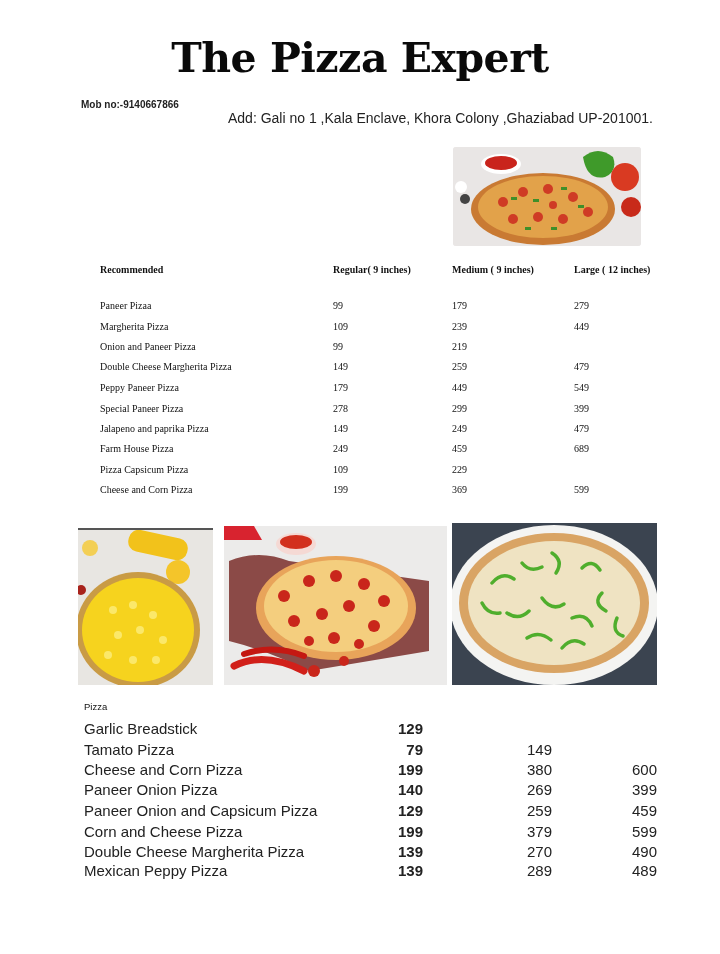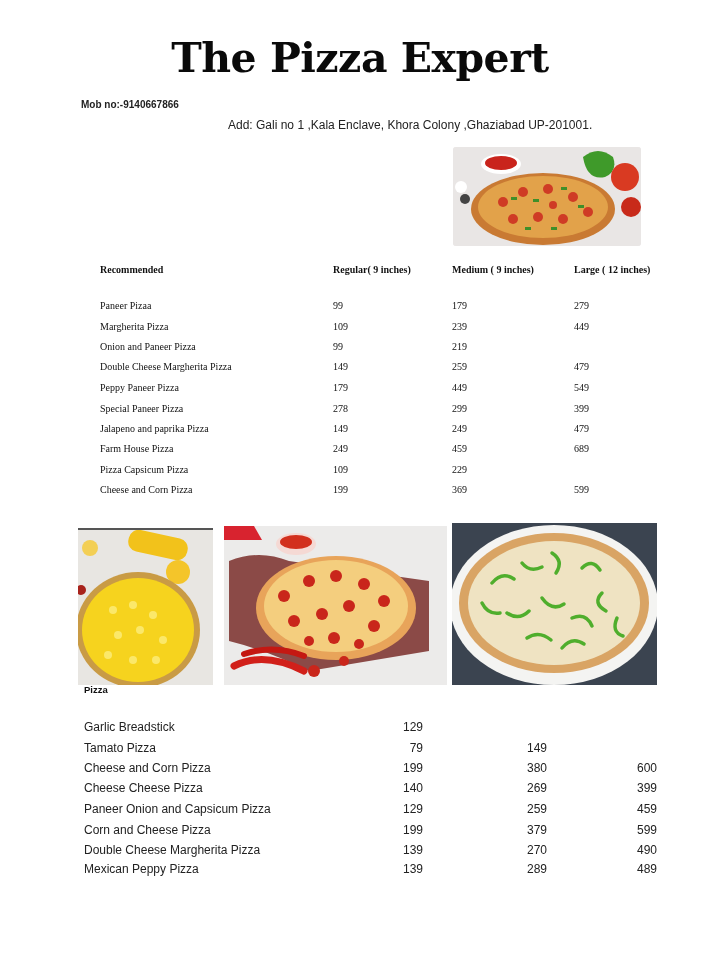--- a/index.html
+++ b/index.html
@@ -9,49 +9,49 @@
   .title {
     position: absolute; left: 0; top: 34px; width: 720px; text-align: center;
     font-family: "DejaVu Serif", serif; font-weight: bold; font-size: 41px;
     letter-spacing: -0.5px; color: #0a0a0a;
   }
   .mob {
     position: absolute; left: 81px; top: 99px;
     font-family: "Liberation Sans", sans-serif; font-size: 10px; font-weight: bold; color: #222;
   }
   .addr {
-    position: absolute; left: 228px; top: 118px;
-    font-family: "Liberation Sans", sans-serif; font-size: 12px; color: #222;
+    position: absolute; left: 228px; top: 110px;
+    font-family: "Liberation Sans", sans-serif; font-size: 14px; color: #222;
   }
 
   .photo { position: absolute; overflow: hidden; }
 
   
   .rec-head, .rec-row {
     position: absolute; left: 84px; width: 580px; font-size: 10px;
   }
   .rec-head { top: 264px; font-weight: bold; font-size: 10px; }
   .rec-head span, .rec-row span { position: absolute; top: 0; white-space: nowrap; margin-left: 16px; }
   .c0 { left: 0; }
   .c1 { left: 233px; }
   .c2 { left: 352px; }
   .c3 { left: 474px; }
 
   
   .piz-head {
-    position: absolute; left: 84px; top: 684px;
-    font-family: "Liberation Sans", sans-serif; font-weight: bold; font-size: 9.5px;
+    position: absolute; left: 84px; top: 701px;
+    font-family: "Liberation Sans", sans-serif; font-weight: normal; font-size: 9.5px;
   }
   .piz-row {
     position: absolute; left: 84px; width: 580px; height: 14px;
-    font-family: "Liberation Sans", sans-serif; font-size: 12px; color: #222;
+    font-family: "Liberation Sans", sans-serif; font-size: 15px; color: #222;
   }
   .piz-row span { position: absolute; top: 0; white-space: nowrap; }
   .p0 { left: 0; }
-  .p1 { right: 241px; text-align: left; }
+  .p1 { right: 241px; text-align: left; font-weight: bold; }
   .p2 { left: 443px; }
   .p3 { right: 7px; text-align: left; }
 </style>
 </head>
 <body>
 
 <div class="title">The Pizza Expert</div>
 <div class="mob">Mob no:-9140667866</div>
 <div class="addr">Add:  Gali no 1 ,Kala Enclave, Khora Colony ,Ghaziabad UP-201001.</div>
 
@@ -247,21 +247,21 @@
   <span class="p2">149</span>
   <span class="p3"></span>
 </div>
 <div class="piz-row" style="top:761px">
   <span class="p0">Cheese and Corn Pizza</span>
   <span class="p1">199</span>
   <span class="p2">380</span>
   <span class="p3">600</span>
 </div>
 <div class="piz-row" style="top:781px">
-  <span class="p0">Cheese Cheese Pizza</span>
+  <span class="p0">Paneer Onion Pizza</span>
   <span class="p1">140</span>
   <span class="p2">269</span>
   <span class="p3">399</span>
 </div>
 <div class="piz-row" style="top:802px">
   <span class="p0">Paneer Onion and Capsicum Pizza</span>
   <span class="p1">129</span>
   <span class="p2">259</span>
   <span class="p3">459</span>
 </div>

